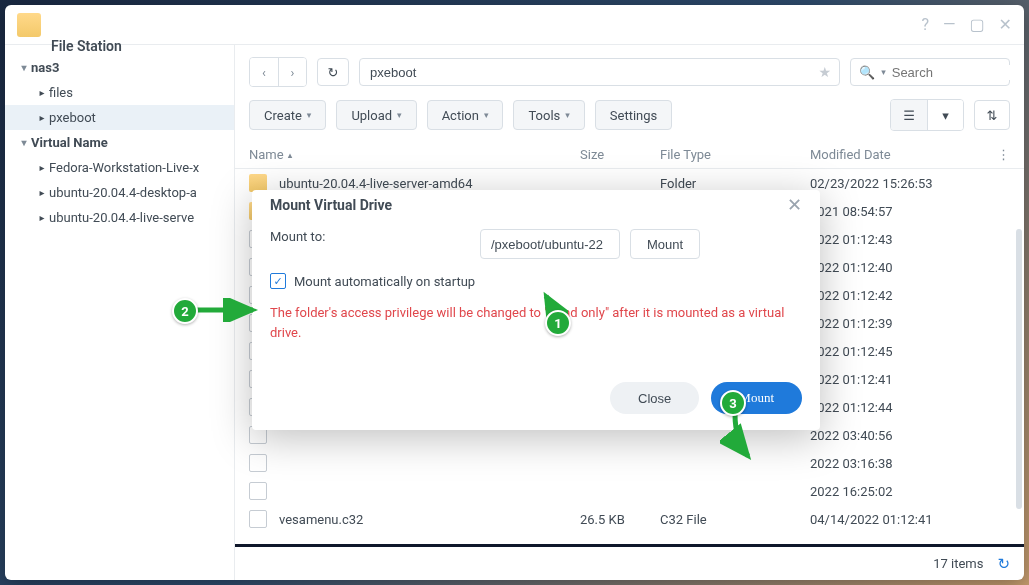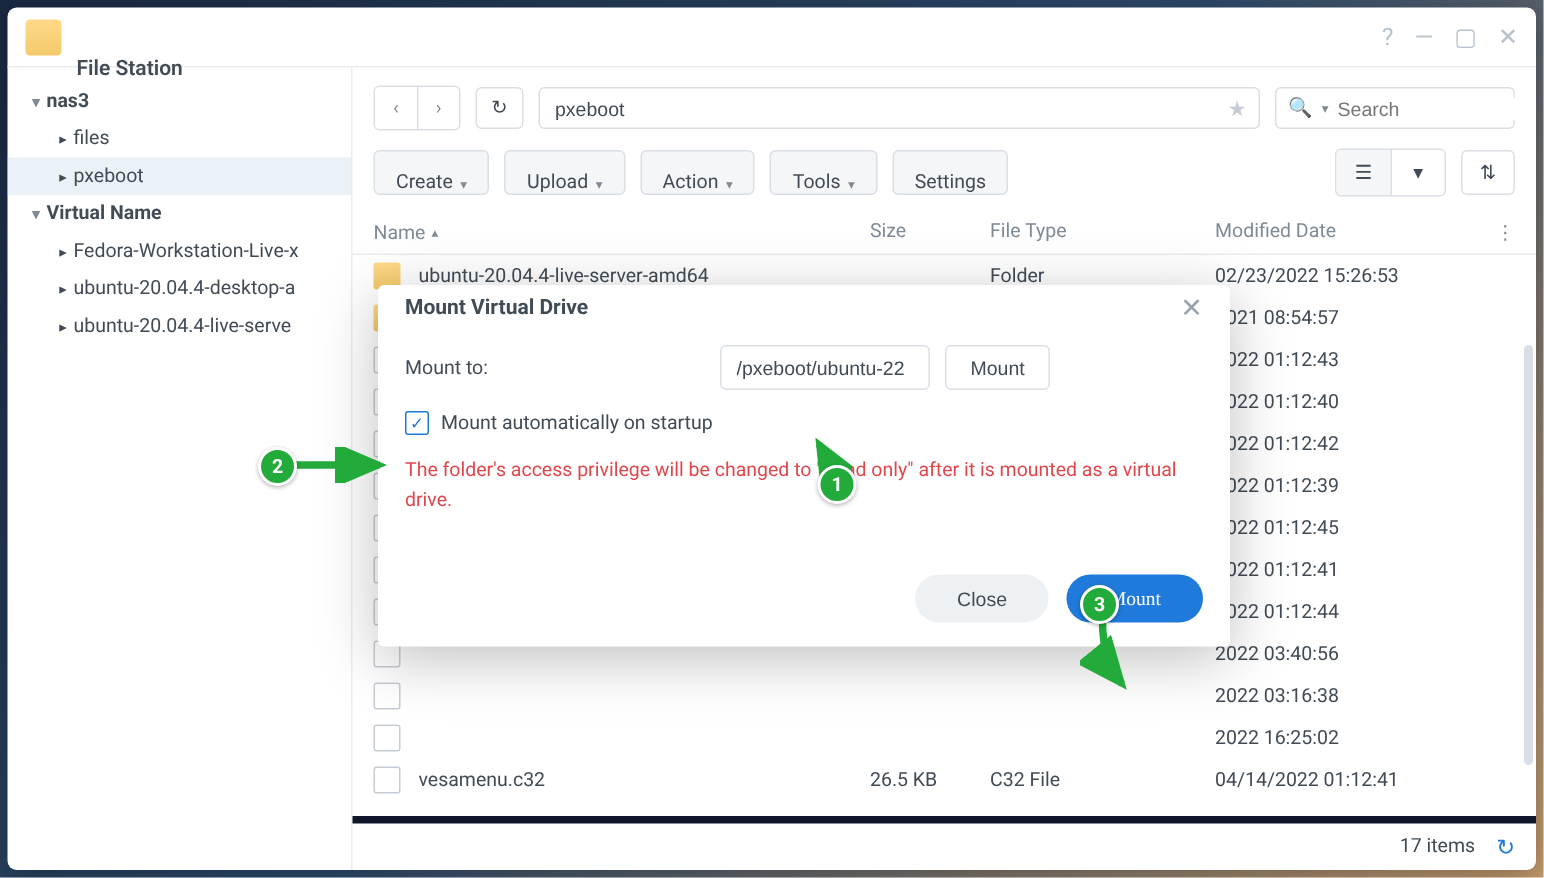--- a/index.html
+++ b/index.html
@@ -23,49 +23,49 @@
 .navbtn { width: 28px; height: 28px; display: flex; align-items: center; justify-content: center; background: #fff; color: #7e8a96; cursor: pointer; }
 .navbtn + .navbtn { border-left: 1px solid #d9dfe5; }
 .iconbtn { width: 32px; height: 28px; border: 1px solid #d9dfe5; border-radius: 4px; display: flex; align-items: center; justify-content: center; background: #fff; cursor: pointer; color: #414b55; }
 .path-input { flex: 1; height: 28px; border: 1px solid #d9dfe5; border-radius: 4px; padding: 0 28px 0 10px; position: relative; }
 .path-input input { border: none; outline: none; width: 100%; height: 100%; font-size: 13px; color: #414b55; background: transparent; }
 .path-star { position: absolute; right: 8px; top: 5px; color: #c6ccd3; font-size: 14px; }
 .search-box { width: 160px; height: 28px; border: 1px solid #d9dfe5; border-radius: 4px; display: flex; align-items: center; padding: 0 8px; gap: 6px; }
 .search-box input { border: none; outline: none; flex: 1; font-size: 13px; color: #7e8a96; }
 .search-caret { color: #7e8a96; font-size: 9px; }
 .toolbar2 { display: flex; align-items: center; gap: 10px; padding: 6px 14px 10px; }
-.btn { height: 30px; padding: 0 14px; border: 1px solid #d9dfe5; border-radius: 4px; background: #f4f6f8; display: flex; align-items: flex-end; gap: 5px; cursor: pointer; font-size: 13px; color: #414b55; }
+.btn { height: 30px; padding: 0 14px; border: 1px solid #d9dfe5; border-radius: 4px; background: #f4f6f8; display: flex; align-items: center; gap: 5px; cursor: pointer; font-size: 13px; color: #414b55; }
 .btn .caret { font-size: 9px; color: #7e8a96; }
 .spacer { flex: 1; }
 .viewbtn-group { display: flex; border: 1px solid #d9dfe5; border-radius: 4px; overflow: hidden; }
 .viewbtn { width: 36px; height: 30px; display: flex; align-items: center; justify-content: center; background: #fff; cursor: pointer; color: #414b55; }
 .viewbtn.active { background: #f4f6f8; }
 .viewbtn + .viewbtn { border-left: 1px solid #d9dfe5; }
 .sortbtn { width: 36px; height: 30px; border: 1px solid #d9dfe5; border-radius: 4px; display: flex; align-items: center; justify-content: center; background: #fff; cursor: pointer; }
 .table-head { display: flex; padding: 6px 14px; border-bottom: 1px solid #e9ecef; color: #7e8a96; font-size: 13px; }
 .col-name { flex: 1; display: flex; align-items: center; gap: 4px; }
 .col-size { width: 80px; }
 .col-type { width: 150px; }
 .col-date { width: 180px; }
 .col-dots { width: 20px; text-align: right; }
 .rows { flex: 1; overflow-y: auto; position: relative; }
 .row { display: flex; padding: 5px 14px; align-items: center; font-size: 13px; color: #414b55; }
 .row .fileicon { width: 18px; height: 18px; margin-right: 8px; display: inline-flex; align-items: center; justify-content: center; }
 .fileicon.folder { background: linear-gradient(#ffd98a,#f3c96a); border-radius: 2px; }
 .fileicon.doc { border: 1px solid #c6ccd3; border-radius: 2px; background: #fff; }
-.footer { height: 36px; border-top: 5px solid #0f172a; display: flex; align-items: center; justify-content: flex-end; padding: 0 14px; gap: 14px; color: #414b55; font-size: 13px; }
+.footer { height: 36px; border-top: 3px solid #0f172a; display: flex; align-items: center; justify-content: flex-end; padding: 0 14px; gap: 14px; color: #414b55; font-size: 13px; }
 .refresh-ico { color: #1f7adb; font-size: 15px; cursor: pointer; }
 .scrollbar { position: absolute; right: 2px; top: 60px; width: 6px; height: 280px; background: #d9dfe5; border-radius: 3px; }
 
 .dialog { position: absolute; left: 252px; top: 190px; width: 568px; background: #fff; border-radius: 4px; box-shadow: 0 8px 40px rgba(0,0,0,.25); z-index: 10; }
 .dialog-head { display: flex; align-items: center; padding: 4px 18px; }
 .dialog-title { font-weight: 700; font-size: 14px; color: #414b55; }
 .dialog-close { margin-left: auto; color: #9aa4af; font-size: 18px; cursor: pointer; }
 .dialog-body { padding: 10px 18px 0; }
-.form-row { display: flex; align-items: center; margin-bottom: 14px; }
+.form-row { display: flex; margin-bottom: 14px; }
 .form-label { width: 210px; font-size: 13px; color: #414b55; }
 .text-input { height: 30px; border: 1px solid #d9dfe5; border-radius: 4px; padding: 0 10px; font-size: 13px; color: #414b55; width: 140px; }
 .underline-green { position: absolute; height: 3px; background: #22aa3a; }
 .browse-btn { height: 30px; padding: 0 16px; border: 1px solid #d9dfe5; border-radius: 4px; background: #fff; margin-left: 10px; cursor: pointer; font-size: 13px; color: #414b55; }
 .checkbox-row { display: flex; align-items: center; gap: 8px; margin-bottom: 14px; font-size: 13px; color: #414b55; }
 .checkbox { width: 16px; height: 16px; border: 1px solid #1f7adb; border-radius: 2px; display: flex; align-items: center; justify-content: center; color: #1f7adb; font-size: 11px; }
 .warning { color: #e0474c; font-size: 13px; line-height: 1.5; margin-bottom: 10px; }
 .dialog-foot { display: flex; justify-content: flex-end; gap: 12px; padding: 30px 18px 16px; }
 .dlg-btn { height: 32px; padding: 0 28px; border-radius: 16px; border: none; cursor: pointer; font-size: 13px; }
 .dlg-btn.secondary { background: #eef1f4; color: #414b55; }

